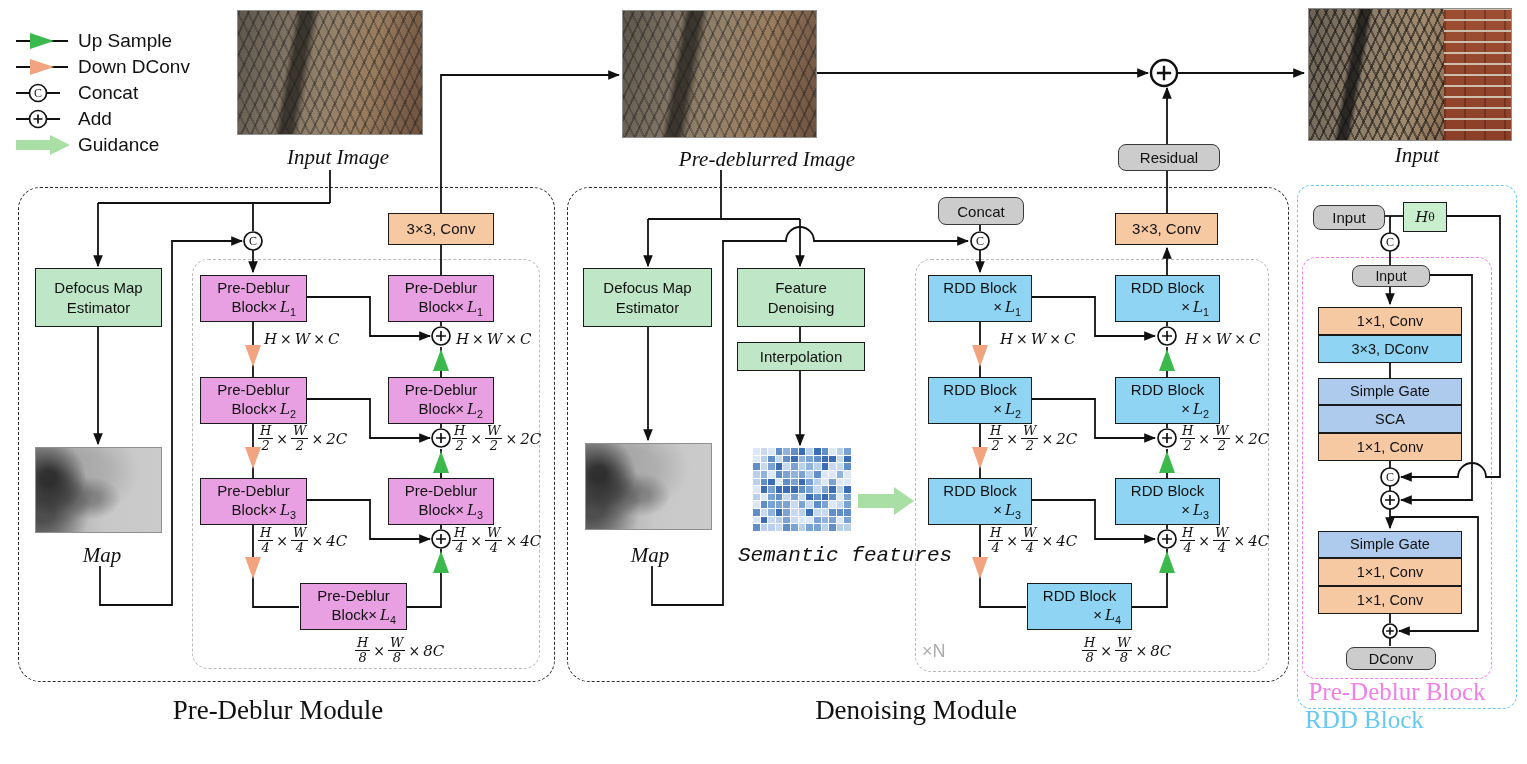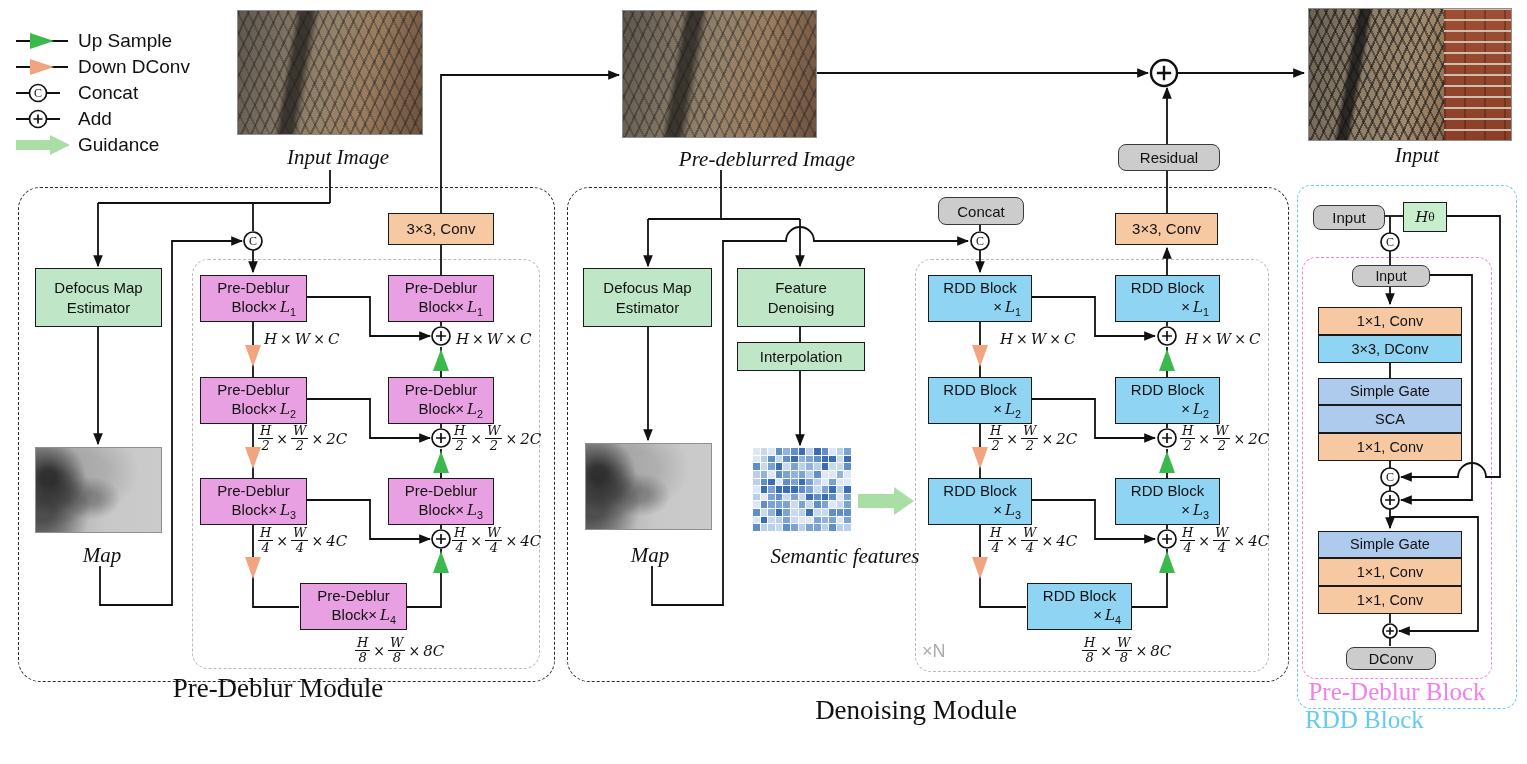--- a/index.html
+++ b/index.html
@@ -131,21 +131,21 @@
     <div class="result-left"></div>
     <div class="result-right"></div>
   </div>
   <div class="caption" style="left:1317px;top:143px;width:200px;">Input</div>
 
   <div class="dashedbox" style="left:18px;top:187px;width:535px;height:493px;"></div>
   <div class="dashedbox" style="left:567px;top:187px;width:720px;height:493px;"></div>
   <div class="innerdash" style="left:192px;top:259px;width:346px;height:408px;"></div>
   <div class="innerdash" style="left:915px;top:259px;width:352px;height:411px;"></div>
 
-  <div class="modtitle" style="left:120px;top:673px;width:316px;">Pre-Deblur Module</div>
+  <div class="modtitle" style="left:120px;top:695px;width:316px;">Pre-Deblur Module</div>
   <div class="modtitle" style="left:760px;top:695px;width:312px;">Denoising Module</div>
 
   <div class="blk gbox" style="left:35px;top:268px;width:127px;height:59px;">
     <div>Defocus Map</div>
     <div>Estimator</div>
   </div>
   <div class="photo map-bg" style="left:35px;top:447px;width:127px;height:86px;"></div>
   <div class="caption" style="left:42px;top:543px;width:120px;">Map</div>
 
   <div class="blk obox" style="left:388px;top:213px;width:106px;height:32px;">
@@ -413,21 +413,21 @@
       <div style="background: rgb(95, 142, 201);"></div>
       <div style="background: rgb(122, 163, 212);"></div>
       <div style="background: rgb(185, 208, 234);"></div>
       <div style="background: rgb(122, 163, 212);"></div>
       <div style="background: rgb(122, 163, 212);"></div>
       <div style="background: rgb(185, 208, 234);"></div>
       <div style="background: rgb(95, 142, 201);"></div>
       <div style="background: rgb(185, 208, 234);"></div>
       <div style="background: rgb(185, 208, 234);"></div>
     </div>
-  <div class="caption" style="left:725px;top:544px;width:240px;">Semantic features</div>
+  <div class="caption" style="left:725px;top:544px;width:240px;font-family:Liberation Mono, monospace;">Semantic features</div>
 
   <div class="grayr" style="left:938px;top:197px;width:84px;height:26px;">
     <span>Concat</span>
   </div>
   <div class="grayr" style="left:1118px;top:144px;width:100px;height:25px;">
     <span>Residual</span>
   </div>
   <div class="blk obox" style="left:1115px;top:213px;width:103px;height:32px;">
     <div>3×3, Conv</div>
   </div>

